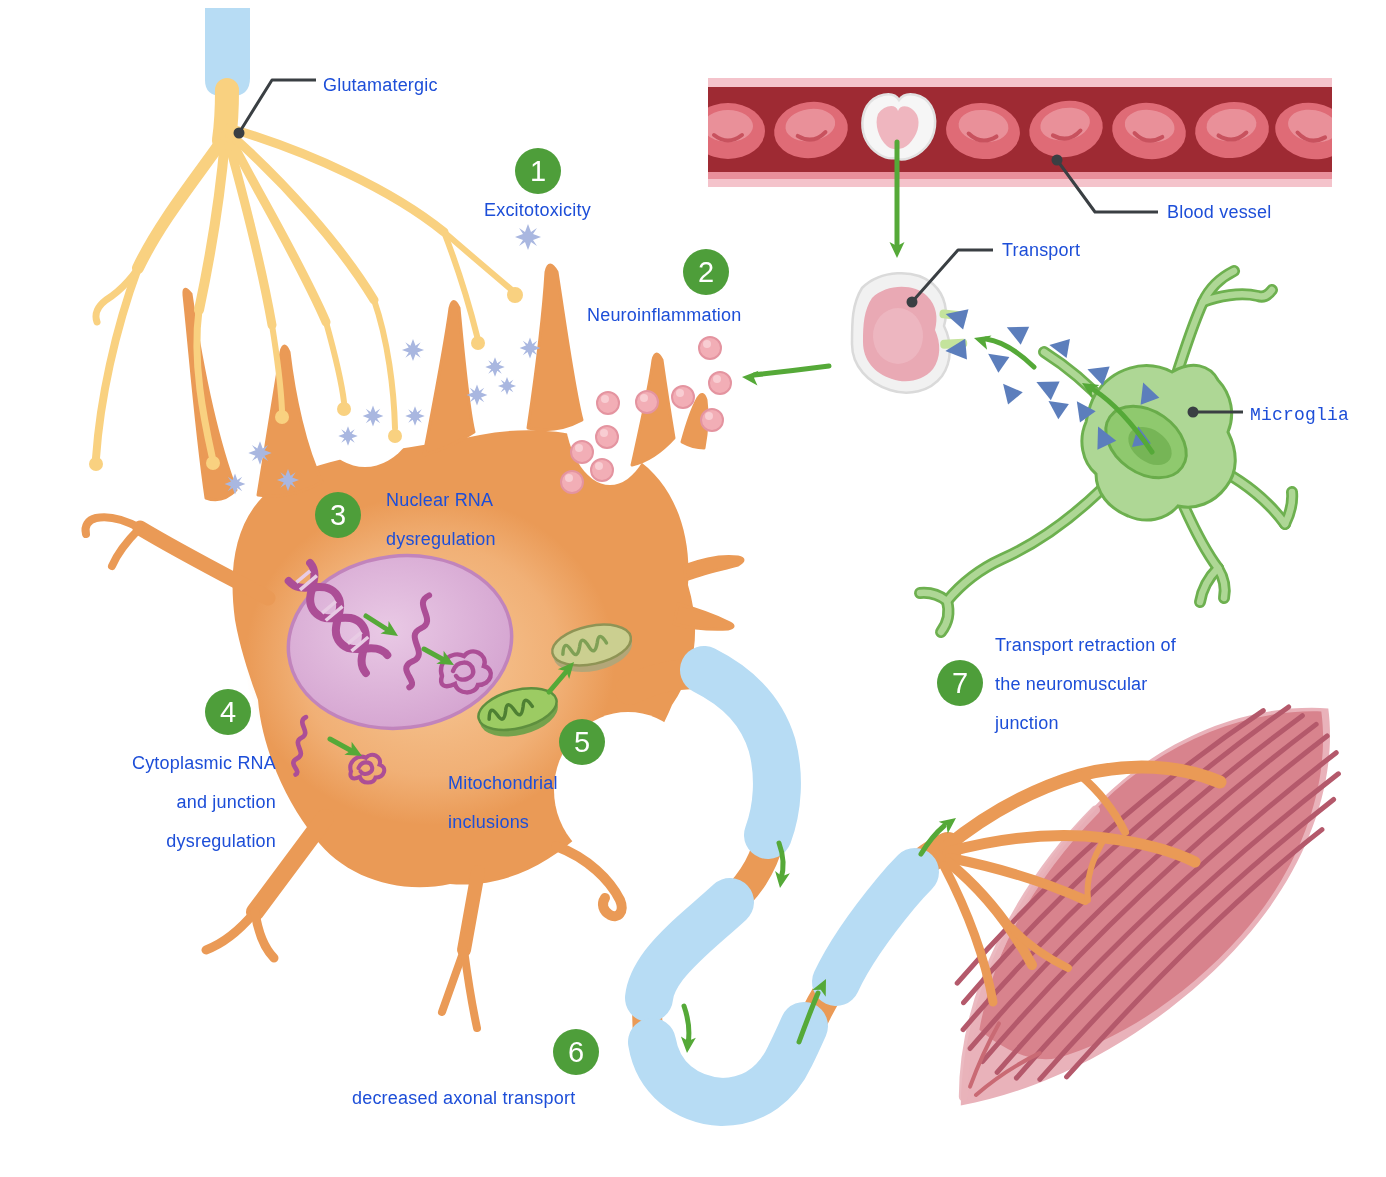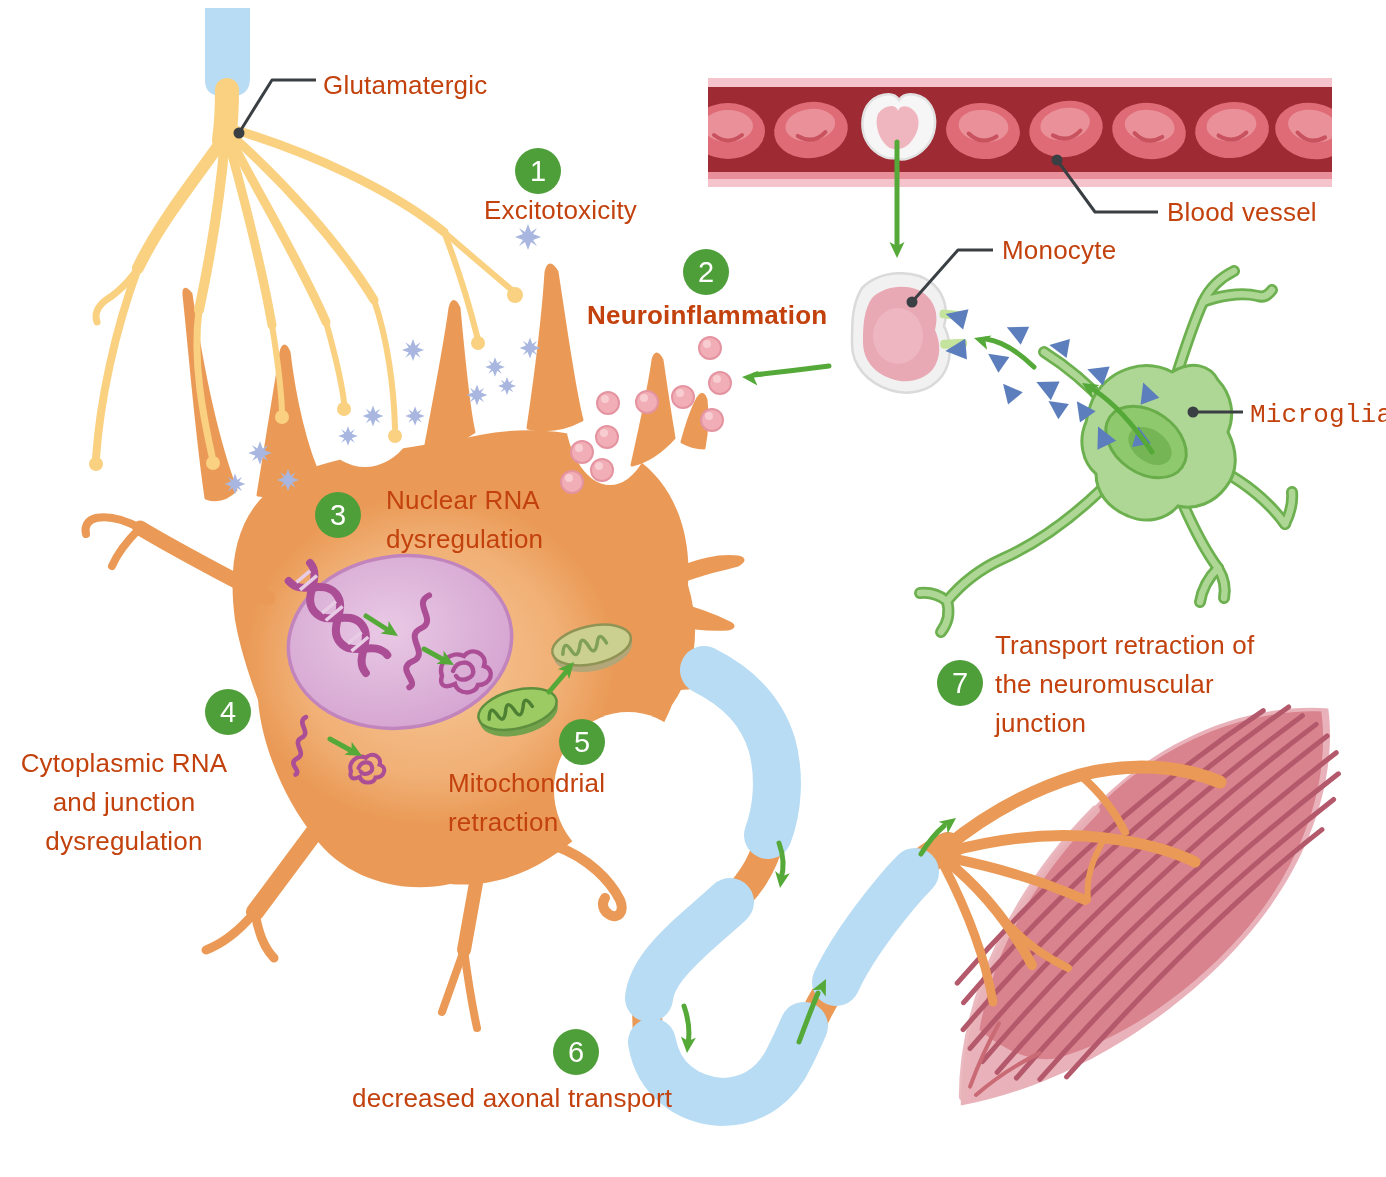--- a/index.html
+++ b/index.html
@@ -1,23 +1,23 @@
 <!DOCTYPE html>
 <html><head>
 <meta charset="utf-8">
 <style>
   html,body{margin:0;padding:0;background:#fff;}
   .stage{position:relative;width:1386px;height:1177px;background:#fff;overflow:hidden;
          font-family:"Liberation Sans", sans-serif;}
   .stage svg{position:absolute;left:0;top:0;}
-  .tlbl{position:absolute;color:#c2410c;font-size:26px;line-height:39px;letter-spacing:.2px;}
+  .tlbl{position:absolute;color:#1d4ed8;font-size:18px;line-height:39px;letter-spacing:.2px;}
   .tlbl .tl{display:block;}
   .badge{position:absolute;width:46px;height:46px;border-radius:50%;background:#4E9E3A;
          color:#fff;font-size:29px;display:flex;align-items:center;justify-content:center;}
-  .ta-r{text-align:center;} .ta-c{text-align:left;}
+  .ta-r{text-align:right;padding-left:28px;} .ta-c{text-align:left;}
 </style>
 </head>
 <body>
 
 <div class="stage">
 
 <svg width="1386" height="1177" viewBox="0 0 1386 1177">
   <defs>
     <radialGradient id="gSoma" cx="50%" cy="50%" r="50%">
       <stop offset="0%" stop-color="#F8CE9E" stop-opacity="0.95"></stop>
@@ -352,21 +352,21 @@
   </g>
 </svg>
 
 <div class="tlbl" style="left:323px;top:66px;">
   <span class="tl">Glutamatergic</span>
 </div>
 <div class="tlbl" style="left:1167px;top:193px;">
   <span class="tl">Blood vessel</span>
 </div>
 <div class="tlbl" style="left:1002px;top:231px;">
-  <span class="tl">Monocyte</span>
+  <span class="tl">Transport</span>
 </div>
 <div class="tlbl" style="left:1250px;top:396px;font-family:Liberation Mono, monospace;">
   <span class="tl">Microglia</span>
 </div>
 
 <div class="badge" style="left:515px;top:148px;">
       <span>1</span>
     </div>
 <div class="badge" style="left:683px;top:249px;">
       <span>2</span>
@@ -383,35 +383,35 @@
 <div class="badge" style="left:553px;top:1029px;">
       <span>6</span>
     </div>
 <div class="badge" style="left:937px;top:660px;">
       <span>7</span>
     </div>
 
 <div class="tlbl" style="left:448px;top:191px;margin-left:36px;">
   <span class="tl">Excitotoxicity</span>
 </div>
-<div class="tlbl" style="left:587px;top:296px;font-weight:bold;">
+<div class="tlbl" style="left:587px;top:296px;">
   <span class="tl">Neuroinflammation</span>
 </div>
 <div class="tlbl" style="left:386px;top:481px;">
   <span class="tl">Nuclear RNA</span>
   <span class="tl">dysregulation</span>
 </div>
 <div class="tlbl ta-r" style="left:0px;top:744px;width:248px;">
   <span class="tl">Cytoplasmic RNA</span>
   <span class="tl">and junction</span>
   <span class="tl">dysregulation</span>
 </div>
 <div class="tlbl ta-c" style="left:448px;top:764px;width:240px;">
   <span class="tl">Mitochondrial</span>
-  <span class="tl">retraction</span>
+  <span class="tl">inclusions</span>
 </div>
 <div class="tlbl" style="left:352px;top:1079px;">
   <span class="tl">decreased axonal transport</span>
 </div>
 <div class="tlbl" style="left:995px;top:626px;">
   <span class="tl">Transport retraction of</span>
   <span class="tl">the neuromuscular</span>
   <span class="tl">junction</span>
 </div>
 

